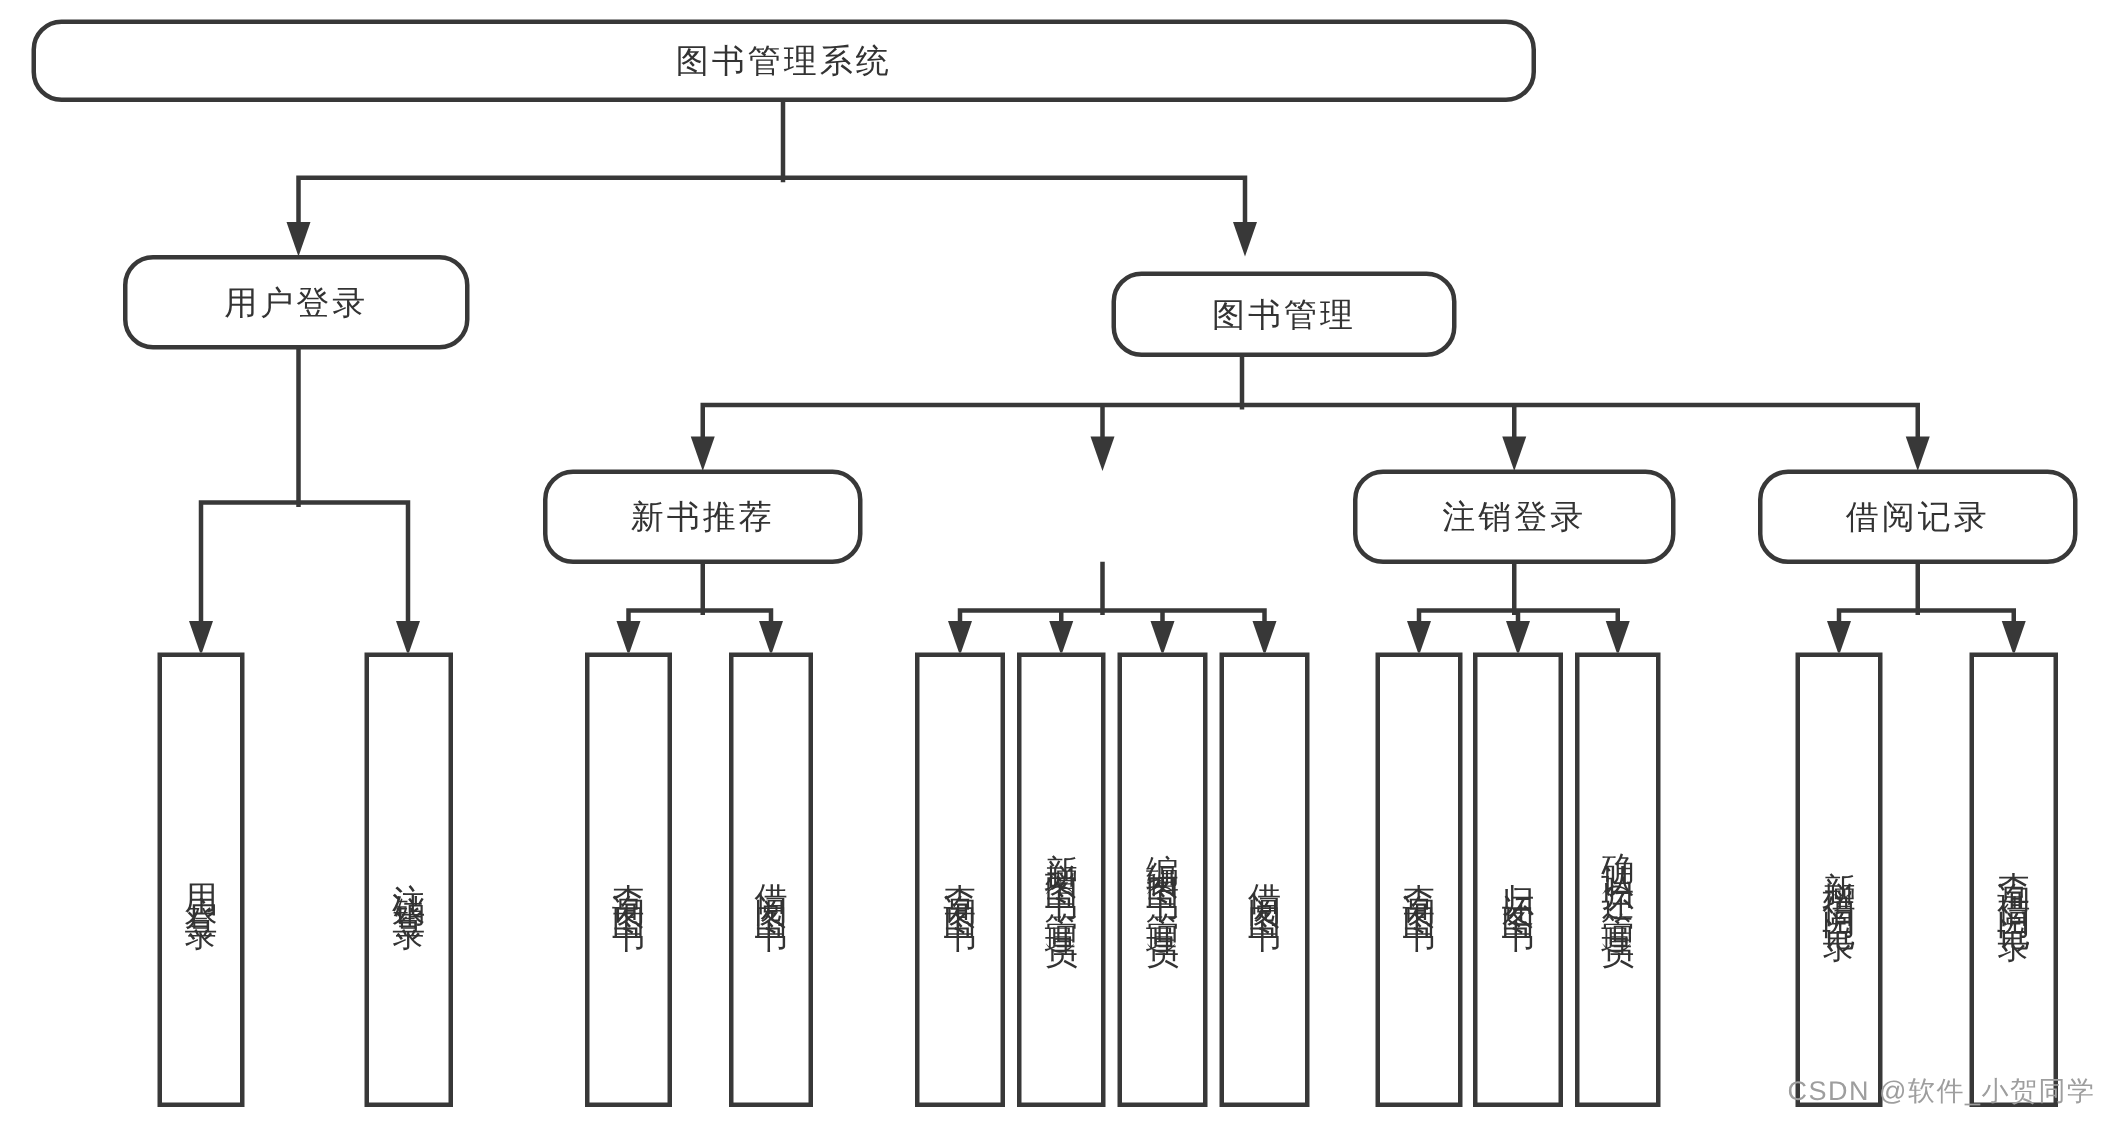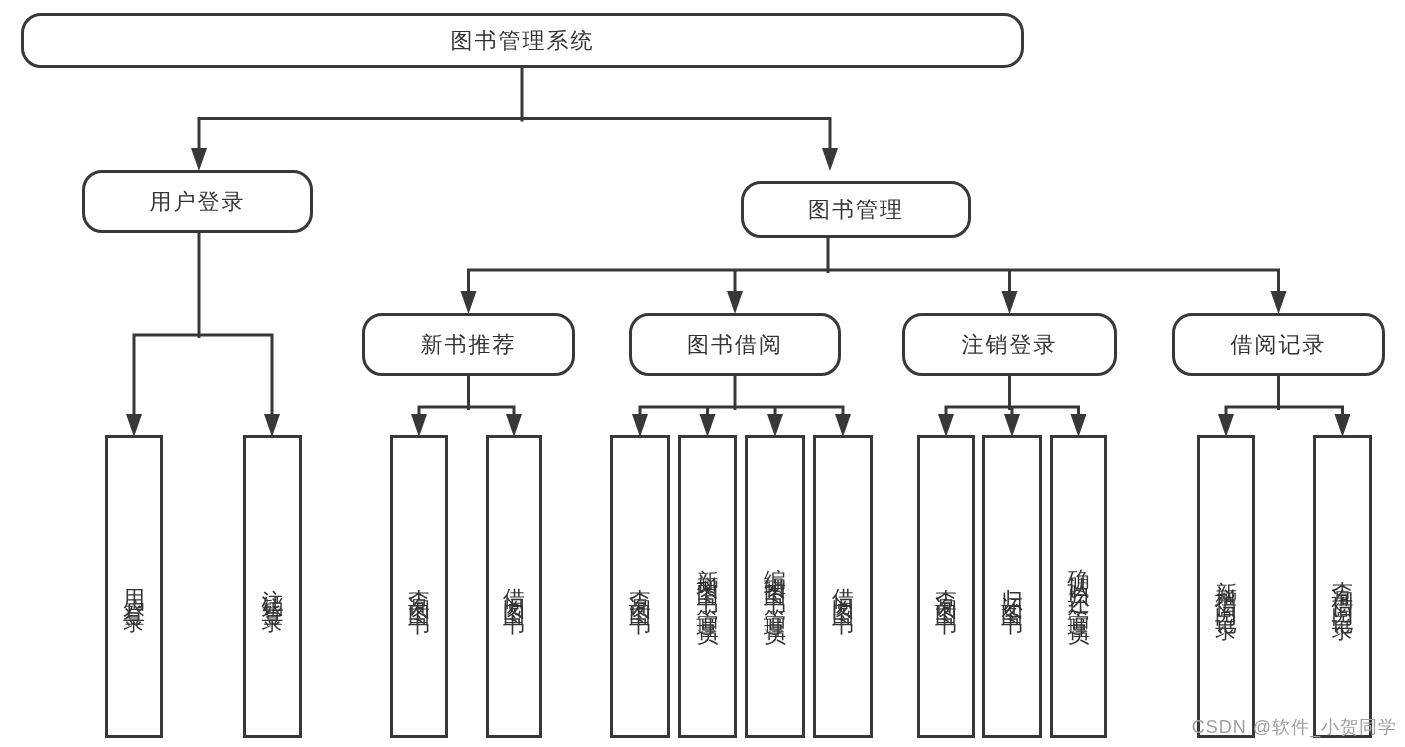--- a/index.html
+++ b/index.html
@@ -112,23 +112,20 @@
   <div class="node hnode" style="left:82px; top:170px; width:231px; height:63px;">
     <span>用户登录</span>
   </div>
   <div class="node hnode" style="left:713px; top:181px; width:230px; height:57px;margin-left:28px;">
     <span>图书管理</span>
   </div>
 
   <div class="node hnode" style="left:362px; top:313px; width:213px; height:63px;">
     <span>新书推荐</span>
   </div>
-  <div class="node hnode" style="left:629px; top:313px; width:212px; height:63px;">
-    <span>图书借阅</span>
-  </div>
   <div class="node hnode" style="left:902px; top:313px; width:215px; height:63px;">
     <span>注销登录</span>
   </div>
   <div class="node hnode" style="left:1172px; top:313px; width:213px; height:63px;">
     <span>借阅记录</span>
   </div>
 
   <div class="node vnode" style="left:105px; top:435px; width:58px; height:303px;">
     <span class="vlabel">用户登录</span>
   </div>

